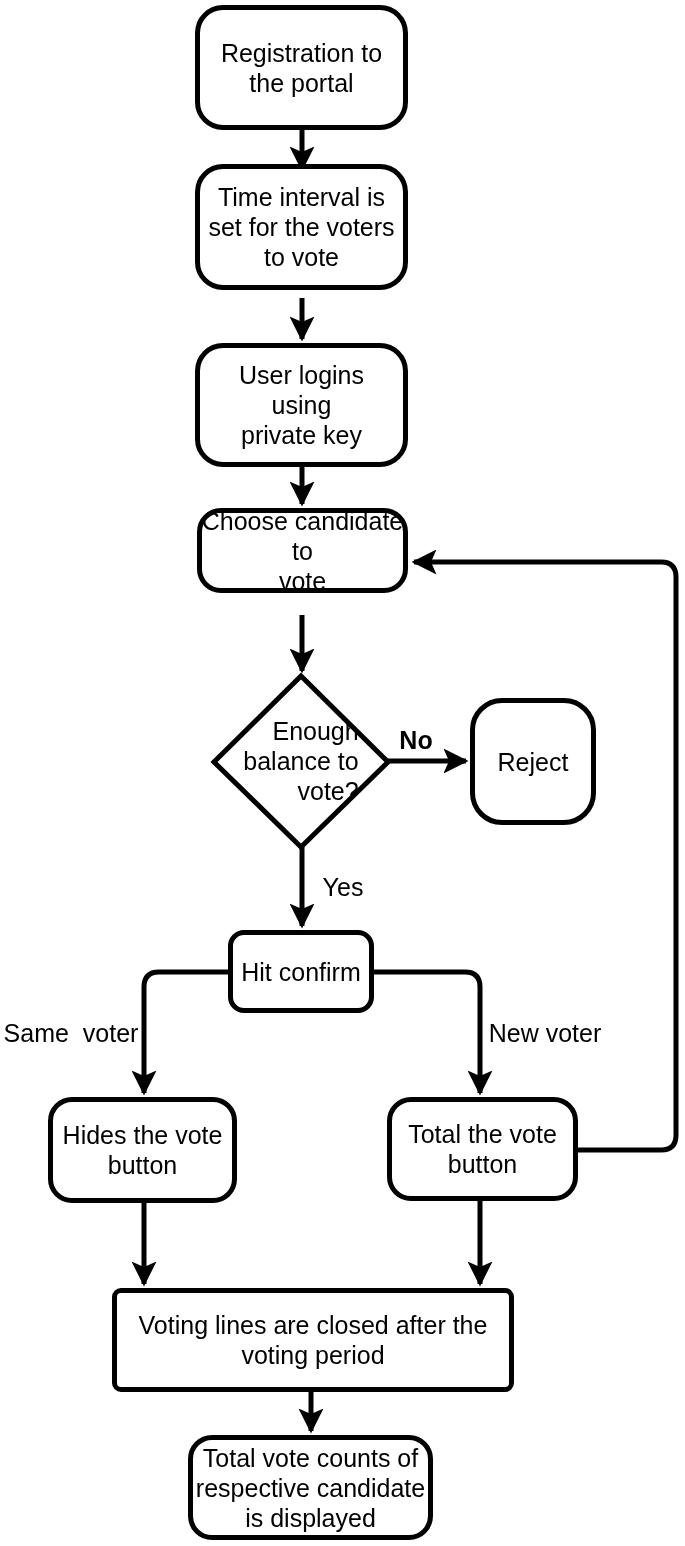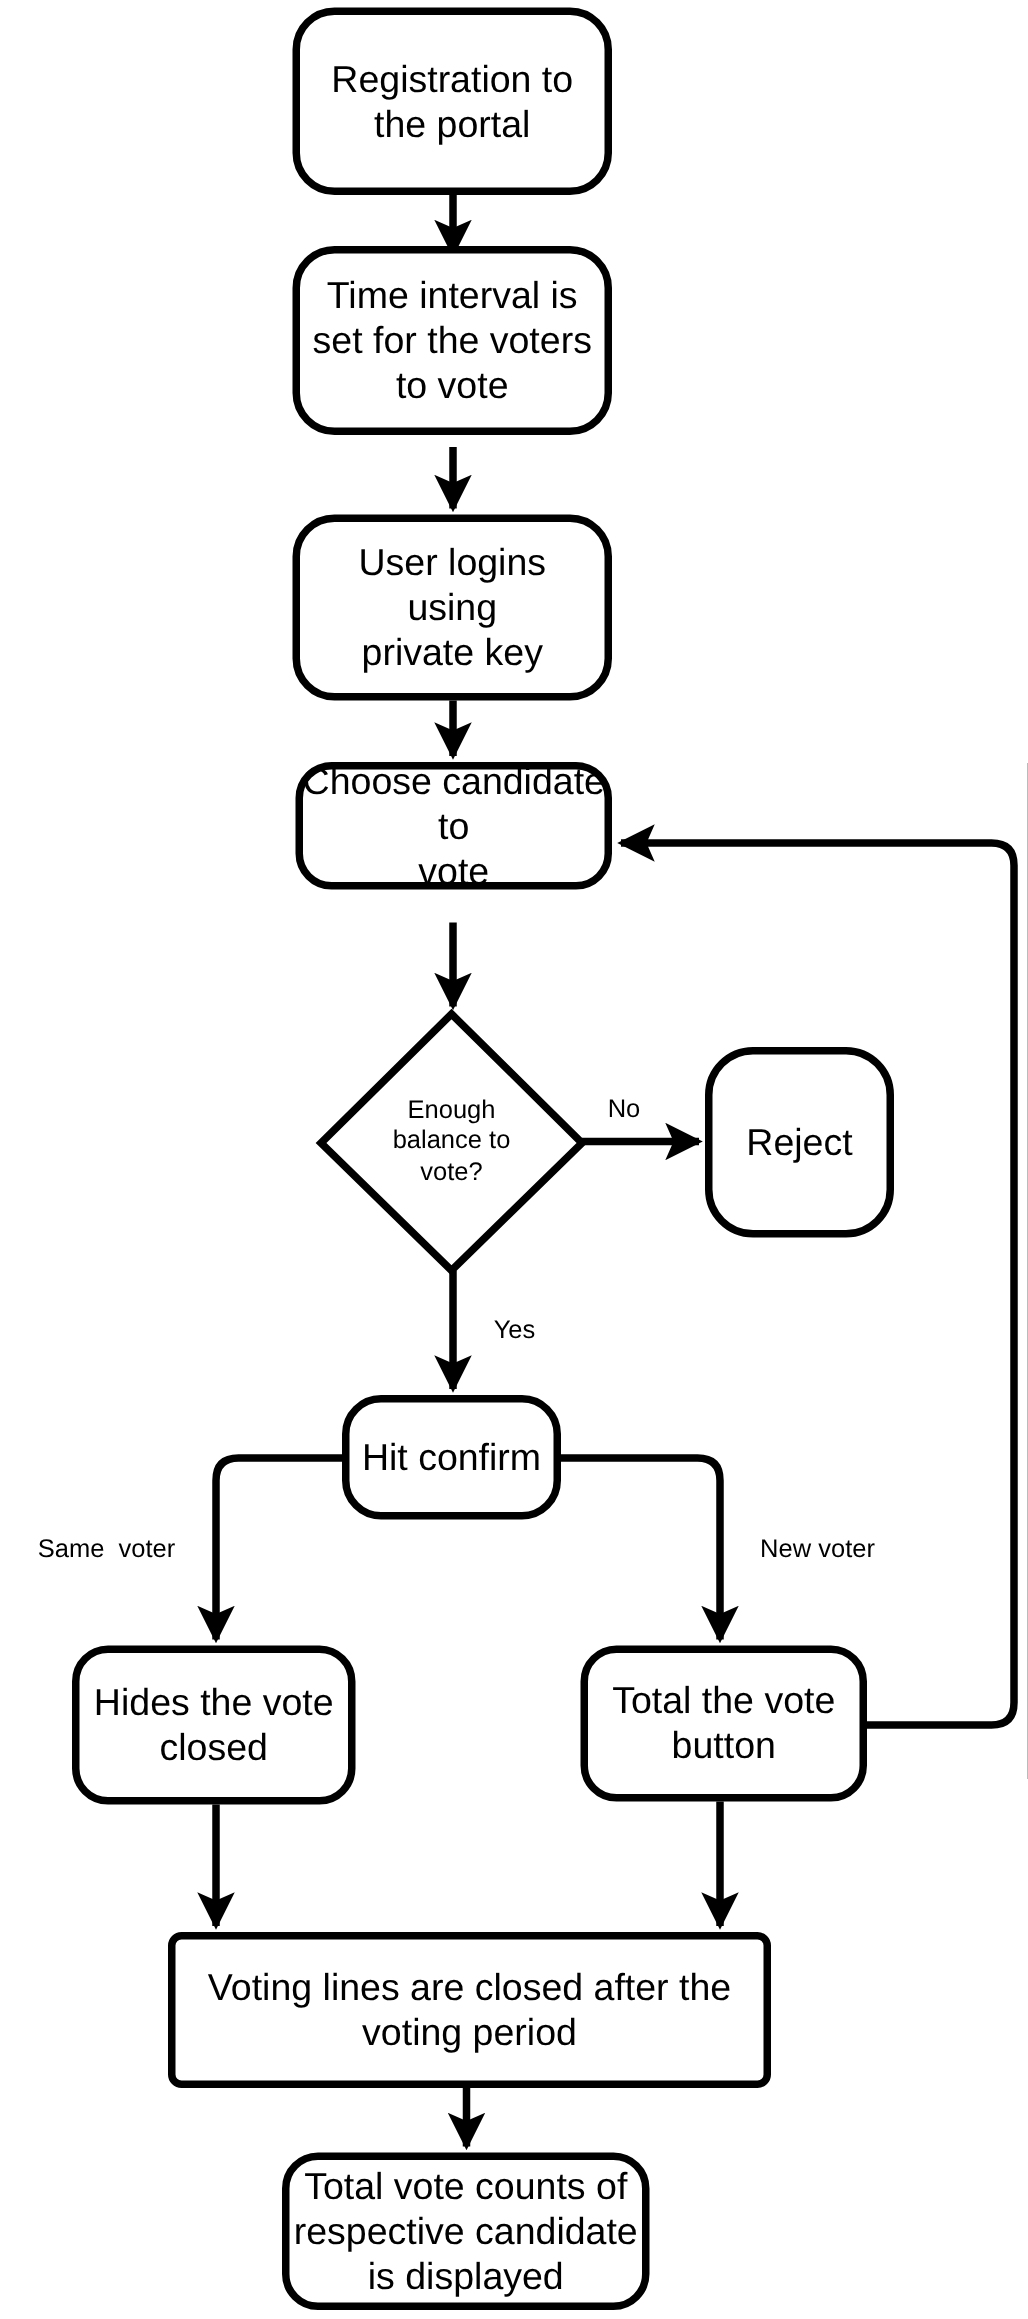--- a/index.html
+++ b/index.html
@@ -48,22 +48,22 @@
   .lbl {
     white-space: pre;
     text-align: center;
     font-size: 25px;
     line-height: 1.2;
   }
   .floating-label {
     position: absolute;
     transform: translate(-50%, -50%);
     white-space: pre;
-    text-align: center;
-    font-size: 17px;
+    text-align: right;
+    font-size: 25px;
     line-height: 1.2;
   }
 </style>
 </head>
 <body>
 
 <div class="canvas">
 
   <svg class="connectors" width="685" height="1546" viewBox="0 0 685 1546">
     <defs>
@@ -112,46 +112,46 @@
   </div>
 
   <div class="floating-label" style="left:301px; top:761px;">Enough
 balance to
 vote?</div>
 
   <div class="node" style="left:470px; top:698px; width:126px; height:127px; border-radius:32px;justify-content:center;">
     <div class="lbl">Reject</div>
   </div>
 
-  <div class="node" style="left:228px; top:930px; width:146px; height:83px; border-radius:26px;">
+  <div class="node" style="left:228px; top:930px; width:146px; height:83px; border-radius:16px;">
     <div class="lbl">Hit confirm</div>
   </div>
 
   <div class="node" style="left:48px; top:1097px; width:189px; height:106px; border-radius:24px;">
     <div class="lbl">Hides the vote
-closed</div>
+button</div>
   </div>
 
   <div class="node" style="left:387px; top:1097px; width:191px; height:104px; border-radius:24px;">
     <div class="lbl">Total the vote
 button</div>
   </div>
 
   <div class="node" style="left:112px; top:1288px; width:402px; height:104px; border-radius:9px;">
     <div class="lbl">Voting lines are closed after the
 voting period</div>
   </div>
 
   <div class="node" style="left:188px; top:1435px; width:245px; height:105px; border-radius:24px;">
     <div class="lbl">Total vote counts of
 respective candidate
 is displayed</div>
   </div>
 
-  <div class="floating-label" style="left:416px; top:740px;">No</div>
+  <div class="floating-label" style="left:416px; top:740px;font-weight:bold;">No</div>
 
   <div class="floating-label" style="left:343px; top:887px;">Yes</div>
 
   <div class="floating-label" style="left:71px; top:1033px;">Same  voter</div>
 
   <div class="floating-label" style="left:545px; top:1033px;">New voter</div>
 
 </div>
 
 </body></html>

